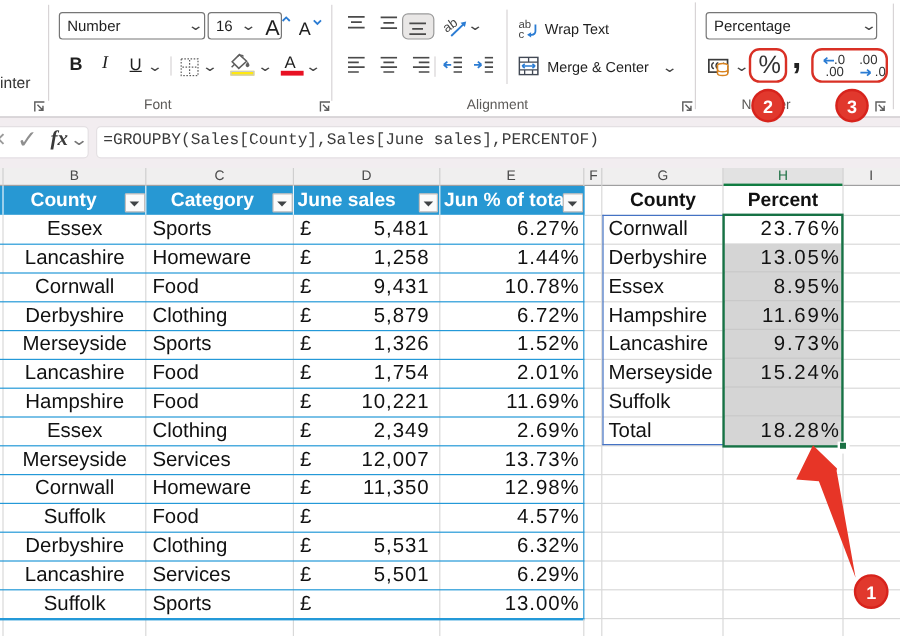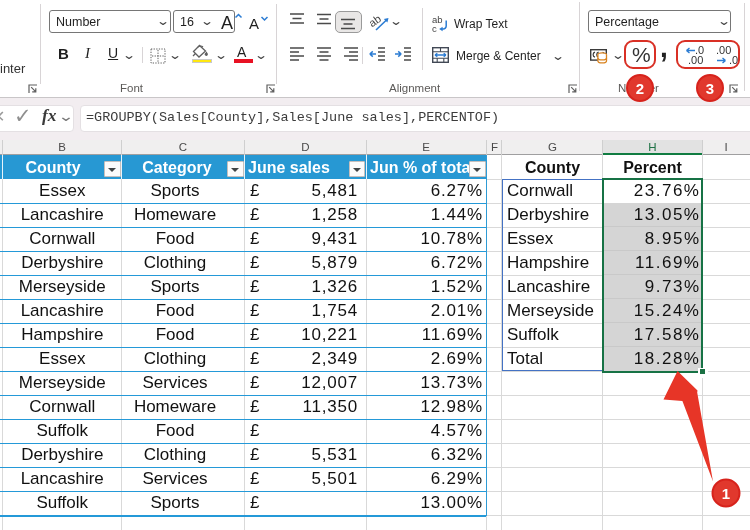--- a/index.html
+++ b/index.html
@@ -30,21 +30,21 @@
 .ghl{left:486.5px;width:263.5px;height:1px;background:#d9d9d9;}
 
 #thead{left:0;top:0;width:487px;height:24px;background:#2798d3;}
 #thead .hc{color:#fff;font-weight:bold;font-size:16px;top:2px;height:21px;line-height:21px;white-space:nowrap;overflow:hidden;}
 .fbtn{width:16.5px;height:16.5px;top:5.5px;background:#fbfbfb;border:1px solid #c6bfbc;border-radius:1px;}
 .fbtn:after{content:"";position:absolute;left:3.2px;top:5.5px;border-left:4px solid transparent;border-right:4px solid transparent;border-top:4.8px solid #3f4345;margin-top:0.7px;}
 
 .r{left:0;width:487px;height:23px;}
 .r div{top:1px;height:22px;line-height:22px;font-size:17px;color:#111;}
 .cb{left:3px;width:118.5px;text-align:center;}
-.cc{left:114px;width:122.0px;text-align:center;}
+.cc{left:127px;width:122.0px;text-align:left;}
 .cp{left:250px;width:20px;}
 .cd{left:260px;width:98px;text-align:right;letter-spacing:0.8px;}
 .ce{left:366px;width:117px;text-align:right;letter-spacing:0.8px;}
 .sep{left:0;width:487px;height:1.2px;background:#2499d8;}
 
 .gr{left:0;width:750px;height:24px;}
 .gr div{top:1px;height:22px;line-height:22px;font-size:17px;color:#111;}
 .gg{left:507px;width:95px;}
 .gh{left:603px;width:97.5px;text-align:right;letter-spacing:1.5px;}
 </style></head>
@@ -411,21 +411,20 @@
 <div class="gr" style="top:96px">
           <div class="gg">Lancashire</div>
           <div class="gh">9.73%</div>
         </div>
 <div class="gr" style="top:120px">
           <div class="gg">Merseyside</div>
           <div class="gh">15.24%</div>
         </div>
 <div class="gr" style="top:144px">
           <div class="gg">Suffolk</div>
-          <div class="gh">17.58%</div>
         </div>
 <div class="gr" style="top:168px">
           <div class="gg">Total</div>
           <div class="gh">18.28%</div>
         </div>
   </div>
   <div style="left:604px;top:71px;width:97px;height:1px;background:#c9c9c9"></div>
   <div style="left:604px;top:95px;width:97px;height:1px;background:#c9c9c9"></div>
   <div style="left:604px;top:119px;width:97px;height:1px;background:#c9c9c9"></div>
   <div style="left:604px;top:143px;width:97px;height:1px;background:#c9c9c9"></div>

